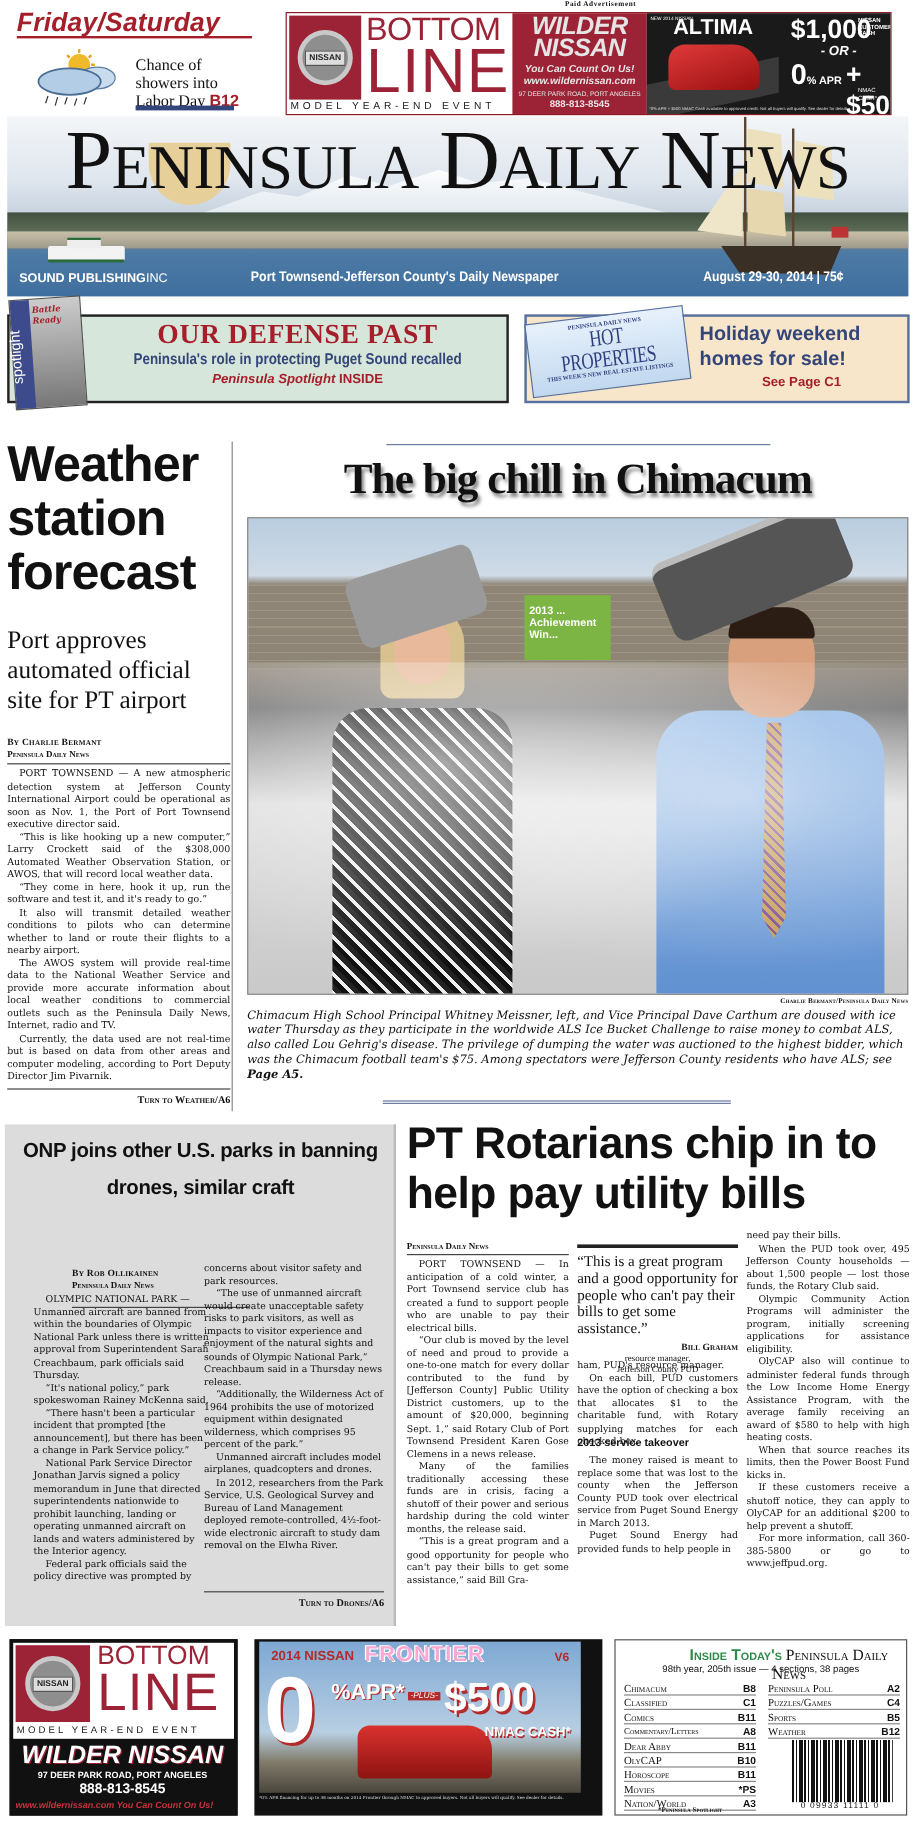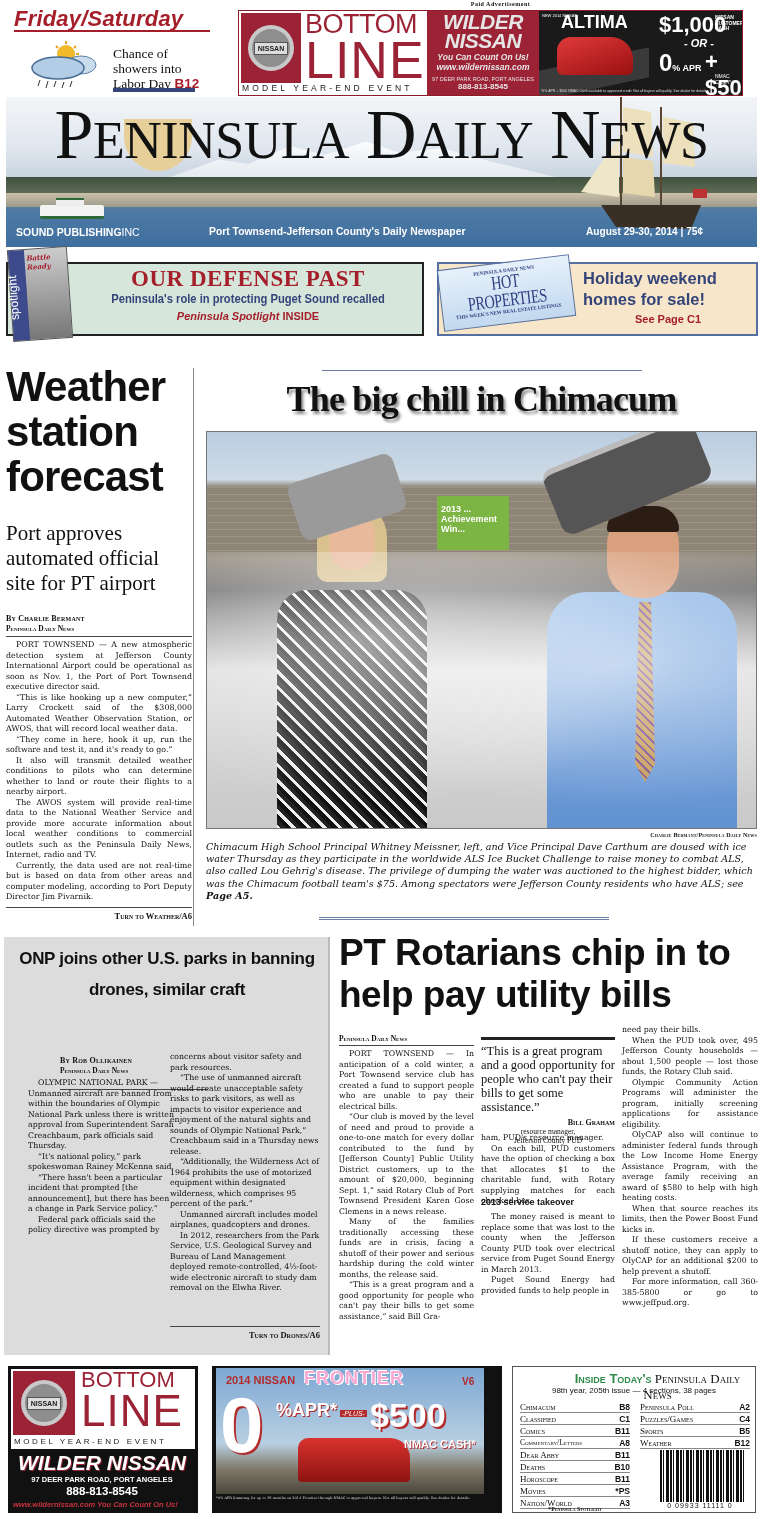--- a/index.html
+++ b/index.html
@@ -328,20 +328,21 @@
 <div class="abs" id="drones-box"></div>
 <div class="abs" id="drones-headline">ONP joins other U.S. parks in banning drones, similar craft</div>
 <div class="abs" id="drones-byline">
   <div class="byline">By Rob Ollikainen</div>
   <div class="org">Peninsula Daily News</div>
 </div>
 <div class="abs body" id="drones-col1">
   <p>OLYMPIC NATIONAL PARK — Unmanned aircraft are banned from within the boundaries of Olympic National Park unless there is written approval from Superintendent Sarah Creachbaum, park officials said Thursday.</p>
   <p>“It's national policy,” park spokeswoman Rainey McKenna said.</p>
   <p>“There hasn't been a particular incident that prompted [the announcement], but there has been a change in Park Service policy.”</p>
+  <p>National Park Service Director Jonathan Jarvis signed a policy memorandum in June that directed superintendents nationwide to prohibit launching, landing or operating unmanned aircraft on lands and waters administered by the Interior agency.</p>
   <p>Federal park officials said the policy directive was prompted by</p>
 </div>
 <div class="abs body" id="drones-col2">
   <p style="text-indent:0">concerns about visitor safety and park resources.</p>
   <p>“The use of unmanned aircraft would create unacceptable safety risks to park visitors, as well as impacts to visitor experience and enjoyment of the natural sights and sounds of Olympic National Park,” Creachbaum said in a Thursday news release.</p>
   <p>“Additionally, the Wilderness Act of 1964 prohibits the use of motorized equipment within designated wilderness, which comprises 95 percent of the park.”</p>
   <p>Unmanned aircraft includes model airplanes, quadcopters and drones.</p>
   <p>In 2012, researchers from the Park Service, U.S. Geological Survey and Bureau of Land Management deployed remote-controlled, 4½-foot-wide electronic aircraft to study dam removal on the Elwha River.</p>
 </div>
 <div class="abs jump" id="drones-jump">Turn to Drones/A6</div>
@@ -428,21 +429,21 @@
     </div>
   <div class="idx-row">
       <span style="font-size:7.5px">Commentary/Letters</span>
       <span class="p">A8</span>
     </div>
   <div class="idx-row">
       <span>Dear Abby</span>
       <span class="p">B11</span>
     </div>
   <div class="idx-row">
-      <span>Deaths</span>
+      <span>OlyCAP</span>
       <span class="p">B10</span>
     </div>
   <div class="idx-row">
       <span>Horoscope</span>
       <span class="p">B11</span>
     </div>
   <div class="idx-row">
       <span>Movies</span>
       <span class="p">*PS</span>
     </div>

